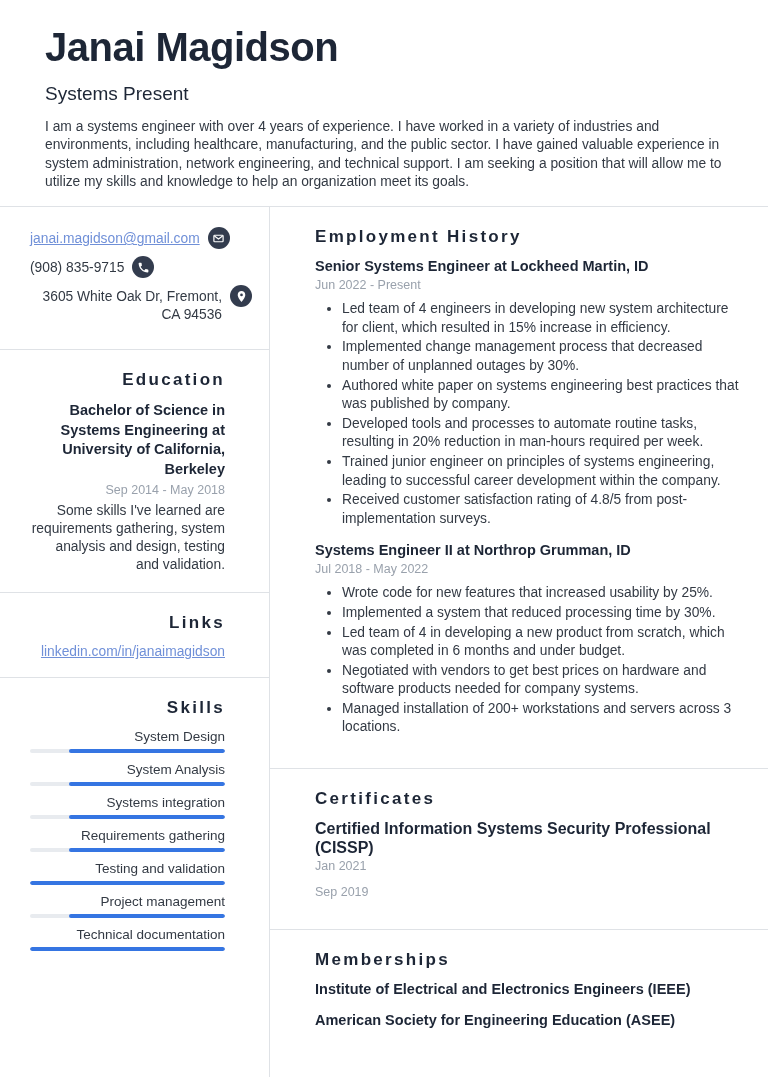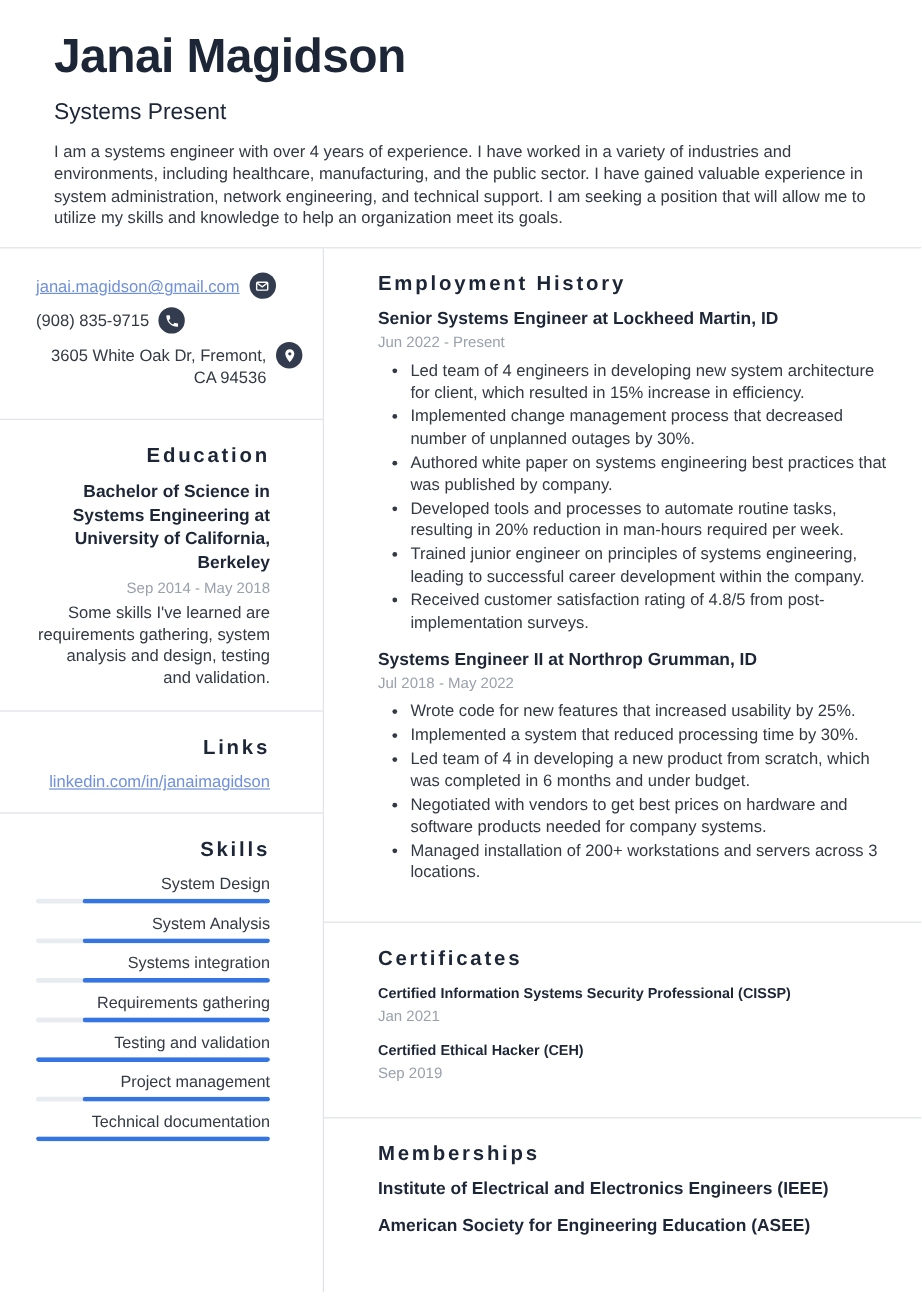--- a/index.html
+++ b/index.html
@@ -56,21 +56,21 @@
   .main-section.bordered { border-top:1px solid #dfe2e6; }
   .main-heading { font-size:17px; font-weight:700; letter-spacing:2.3px; color:#1d2636; margin-bottom:10px; }
 
   .job { margin-bottom:13px; }
   .job-title { font-size:14.5px; font-weight:700; color:#1d2636; line-height:19px; }
   .job-dates { font-size:12.5px; color:#99a1ac; margin:2px 0 8px; }
   ul.bullets { margin:0; padding-left:27px; list-style:disc; }
   ul.bullets li { font-size:13.8px; line-height:18.6px; color:#333a44; margin-bottom:1px; }
 
   .cert { margin-bottom:12px; }
-  .cert-name { font-size:12px; font-weight:700; color:#1d2636; line-height:19px; }
+  .cert-name { font-size:16px; font-weight:700; color:#1d2636; line-height:19px; }
   .cert-date { font-size:12.5px; color:#99a1ac; margin-top:2px; }
 
   .membership { font-size:14.5px; font-weight:700; color:#1d2636; margin-bottom:12px; line-height:19px; }
 </style>
 </head>
 <body>
 
 <div class="page">
 
   <div class="header">
@@ -215,21 +215,20 @@
         </div>
       </div>
 
       <div class="main-section bordered">
         <div class="main-heading">Certificates</div>
         <div class="cert">
           <div class="cert-name">Certified Information Systems Security Professional (CISSP)</div>
           <div class="cert-date">Jan 2021</div>
         </div>
         <div class="cert">
-          <div class="cert-name">Certified Ethical Hacker (CEH)</div>
           <div class="cert-date">Sep 2019</div>
         </div>
       </div>
 
       <div class="main-section bordered">
         <div class="main-heading">Memberships</div>
         <div class="membership">Institute of Electrical and Electronics Engineers (IEEE)</div>
         <div class="membership">American Society for Engineering Education (ASEE)</div>
       </div>
 

